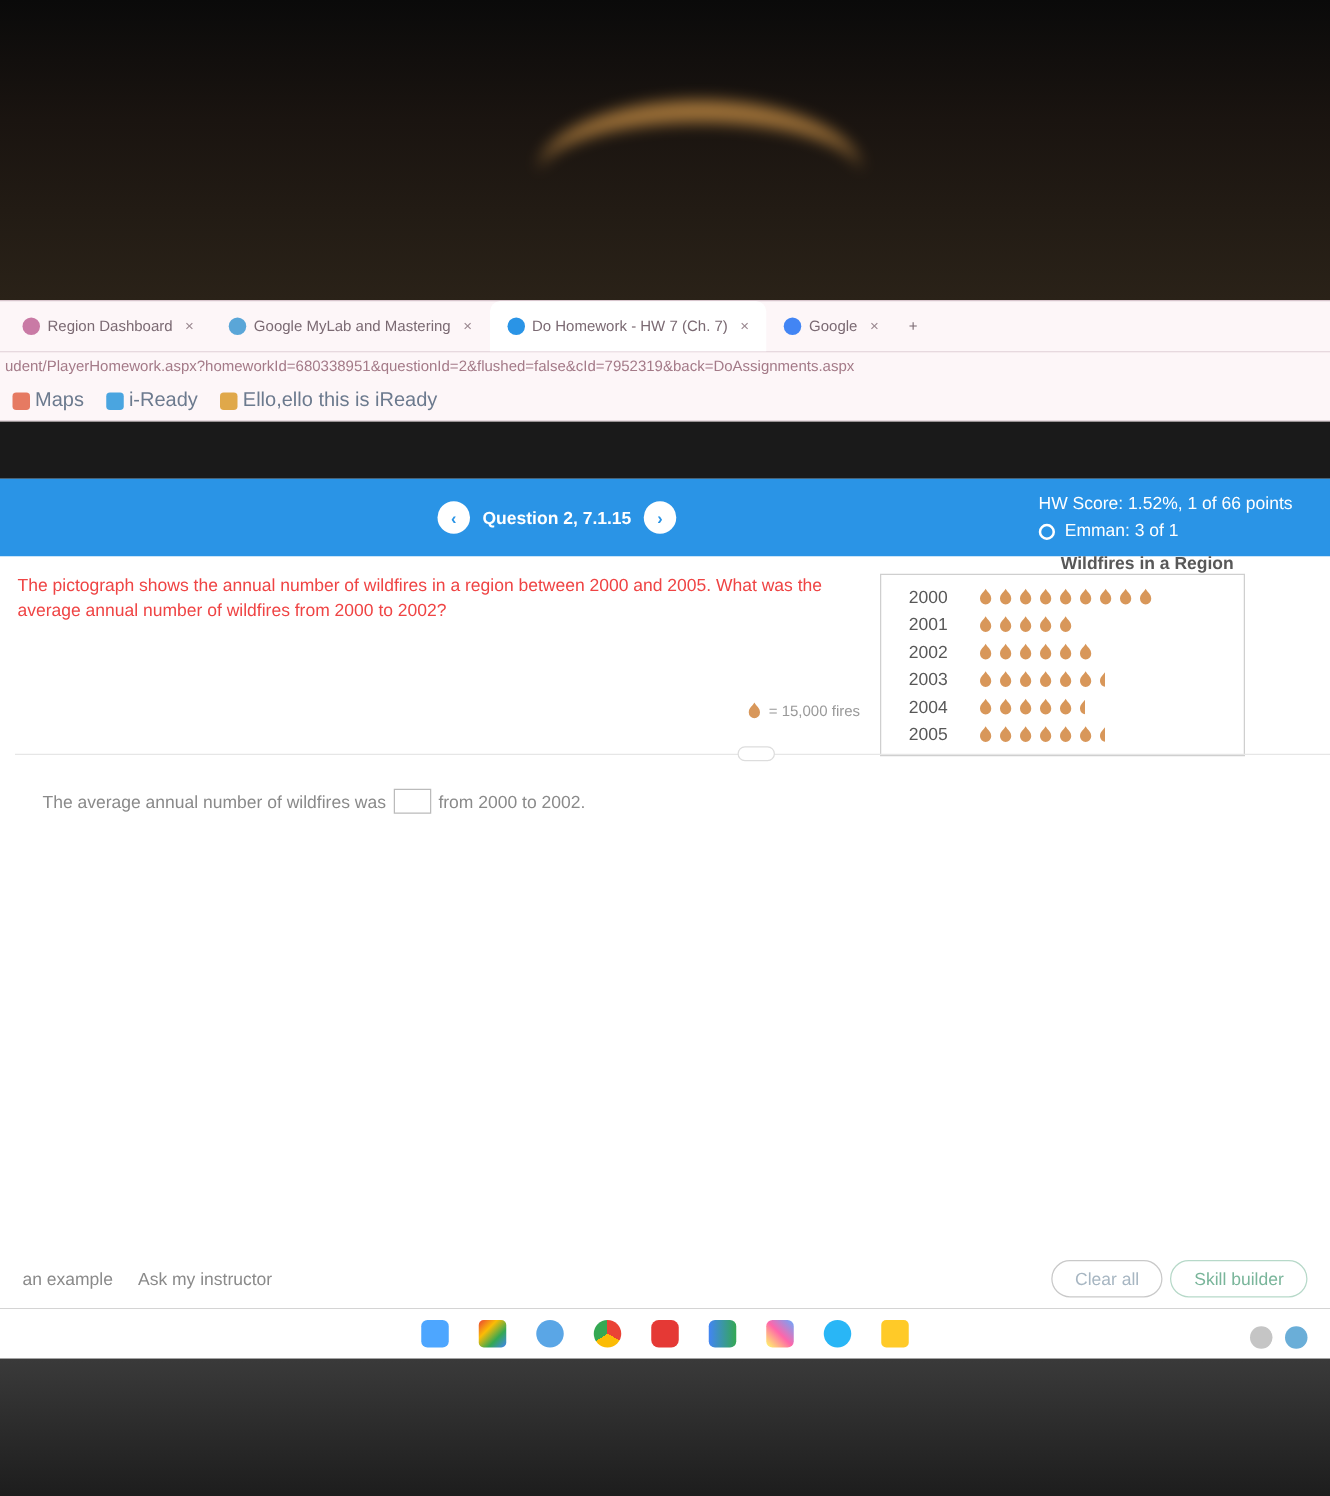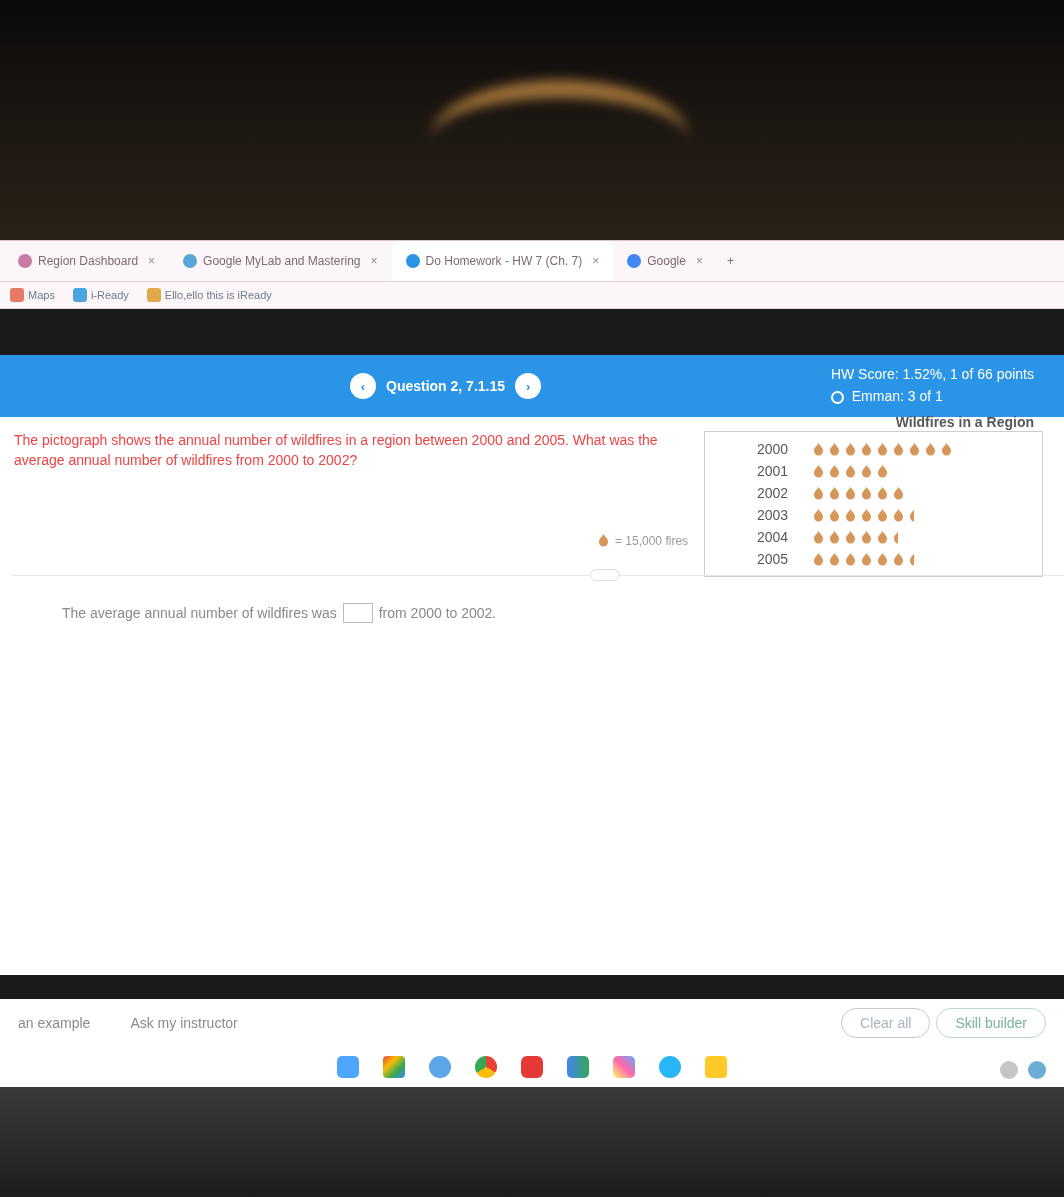--- a/index.html
+++ b/index.html
@@ -8,43 +8,43 @@
 .glare { position:absolute; left:430px; top:80px; width:260px; height:120px; border-radius:50% 50% 0 0; border-top:18px solid #d89a4a; opacity:.7; filter:blur(6px);}
 .browser-chrome { background:#fdf6f8; border-top:1px solid #d7c4cc; }
 .tabs { display:flex; align-items:center; height:40px; padding:0 4px; font-size:12px; color:#7b6a73;}
 .tab { display:flex; align-items:center; padding:0 14px; height:100%; position:relative;}
 .tab.active { background:#fff; border-top-left-radius:8px; border-top-right-radius:8px;}
 .tab .close { margin-left:10px; color:#9a8890; cursor:pointer;}
 .tab .fav { width:14px; height:14px; border-radius:50%; margin-right:6px;}
 .plus { padding:0 10px; cursor:pointer; color:#7b6a73;}
 .urlbar { background:#fdf6f8; padding:4px 0 6px 0; font-size:12px; color:#a47a88;}
 .urltxt { padding-left:4px;}
-.bookmarks { display:flex; align-items:center; gap:18px; padding:6px 10px; font-size:11px; color:#6c7a8e; background:#fdf6f8; border-bottom:1px solid #e5d9de;}
+.bookmarks { display:flex; align-items:center; gap:18px; padding:6px 10px; font-size:16px; color:#6c7a8e; background:#fdf6f8; border-bottom:1px solid #e5d9de;}
 .bm { display:flex; align-items:center; gap:4px; cursor:pointer;}
 .bm .bico { width:14px; height:14px; border-radius:3px;}
 .app-area { background:#fff; height:620px; position:relative;}
 .username { position:absolute; right:6px; top:8px; color:#4a4a4a; font-size:15px;}
 .qbar { background:#2a94e6; color:#fff; height:62px; display:flex; align-items:center; position:relative; margin-top:46px;}
 .qnav { display:flex; align-items:center; gap:10px; margin-left:350px;}
 .navbtn { width:26px; height:26px; border-radius:50%; background:#fff; color:#2a94e6; display:flex; align-items:center; justify-content:center; cursor:pointer; font-weight:bold; font-size:13px;}
 .qtitle { font-size:14px; font-weight:600;}
 .scoreblk { position:absolute; right:30px; top:8px; font-size:14px; line-height:1.6;}
 .scoreblk .circ { display:inline-block; width:13px; height:13px; border:2px solid #fff; border-radius:50%; vertical-align:middle; margin-right:4px;}
 .qcontent { display:flex; padding:14px 0 0 14px; align-items:flex-start;}
 .qtext { flex:0 0 690px; color:#ef4444; font-size:14px; line-height:1.4;}
-.picto { border:1px solid #cfcfcf; padding:6px 12px; font-size:14px; color:#585858; position:relative; width:339px;}
+.picto { border:1px solid #cfcfcf; padding:6px 22px; font-size:14px; color:#585858; position:relative; width:292px;}
 .picto-title { position:absolute; right:8px; top:-18px; font-size:14px; color:#585858; font-weight:600;}
 .prow { display:flex; align-items:center; height:22px;}
-.pyr { width:54px;margin-left:40px;}
+.pyr { width:54px;}
 .flames { display:flex; gap:1px;}
 .legend { position:absolute; left:596px; top:178px; font-size:12px; color:#999; display:flex; align-items:center; gap:4px;}
-.answerline { padding:26px 0 0 34px; color:#8a8a8a; font-size:14px; display:flex; align-items:center; gap:6px;margin-left:28px;}
+.answerline { padding:26px 0 0 34px; color:#8a8a8a; font-size:14px; display:flex; align-items:center; gap:6px;}
 .ansbox { width:30px; height:20px; border:1px solid #bbb; display:inline-block;}
 .footer { position:absolute; left:0; right:0; bottom:150px; height:48px; background:#fff; display:flex; align-items:center; padding:0 18px;}
-.flinks { display:flex; gap:40px; font-size:14px; color:#8a8a8a;}
+.flinks { display:flex; gap:20px; font-size:14px; color:#8a8a8a;}
 .flinks span { cursor:pointer;}
 .fbtns { margin-left:auto; display:flex; gap:6px;}
 .pill { border:1px solid #c9c9c9; color:#a7b6c2; border-radius:18px; padding:6px 18px; font-size:14px; cursor:pointer; background:#fff;}
 .pill.green { color:#79b59a; border-color:#b7d9c9;}
 .taskbar { position:absolute; left:0; right:0; bottom:110px; height:40px; background:#fff; display:flex; align-items:center; justify-content:center; gap:24px;}
 .tb { width:22px; height:22px; border-radius:5px;}
 .bottom-dark { position:absolute; left:0; right:0; bottom:0; height:110px; background:linear-gradient(180deg,#3a3a3a 0%, #1d1d1d 100%);}
 .tray { position:absolute; right:18px; bottom:118px; display:flex; gap:10px; align-items:center;}
 .tray .ti { width:18px; height:18px; border-radius:50%;}
 .sep { position:absolute; left:12px; right:0; top:220px; height:1px; background:#e6e6e6;}
@@ -77,20 +77,23 @@
         <span class="close">×</span>
       </div>
       <div class="tab">
         <span class="fav" style="background:#4285f4"></span>
         <span>Google</span>
         <span class="close">×</span>
       </div>
       <div class="plus">+</div>
     </div>
   <div class="divider-top"></div>
+  <div class="urlbar">
+    <span class="urltxt">udent/PlayerHomework.aspx?homeworkId=680338951&amp;questionId=2&amp;flushed=false&amp;cId=7952319&amp;back=DoAssignments.aspx</span>
+  </div>
   <div class="bookmarks" id="bmbar">
       <div class="bm">
         <span class="bico" style="background:#e67a62"></span>
         <span>Maps</span>
       </div>
       <div class="bm">
         <span class="bico" style="background:#4aa5e0"></span>
         <span>i-Ready</span>
       </div>
       <div class="bm">

